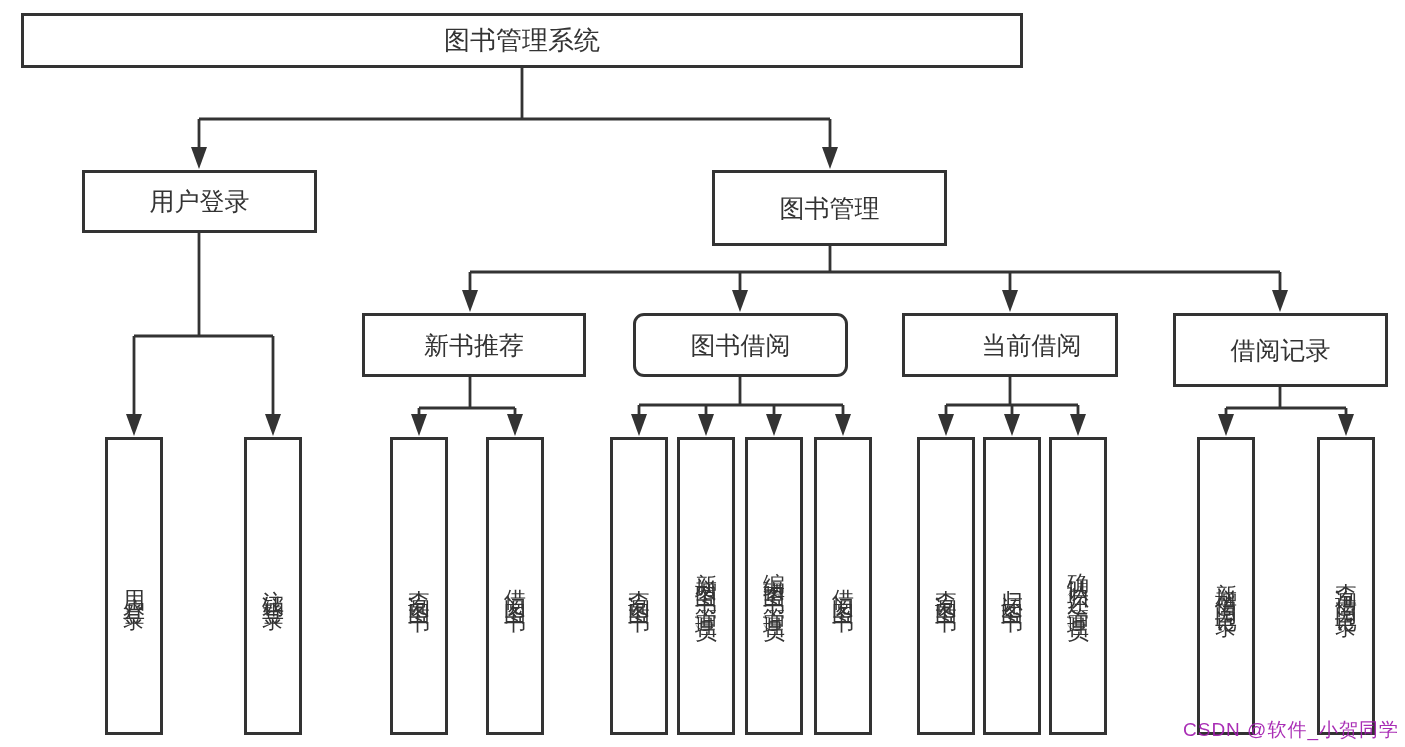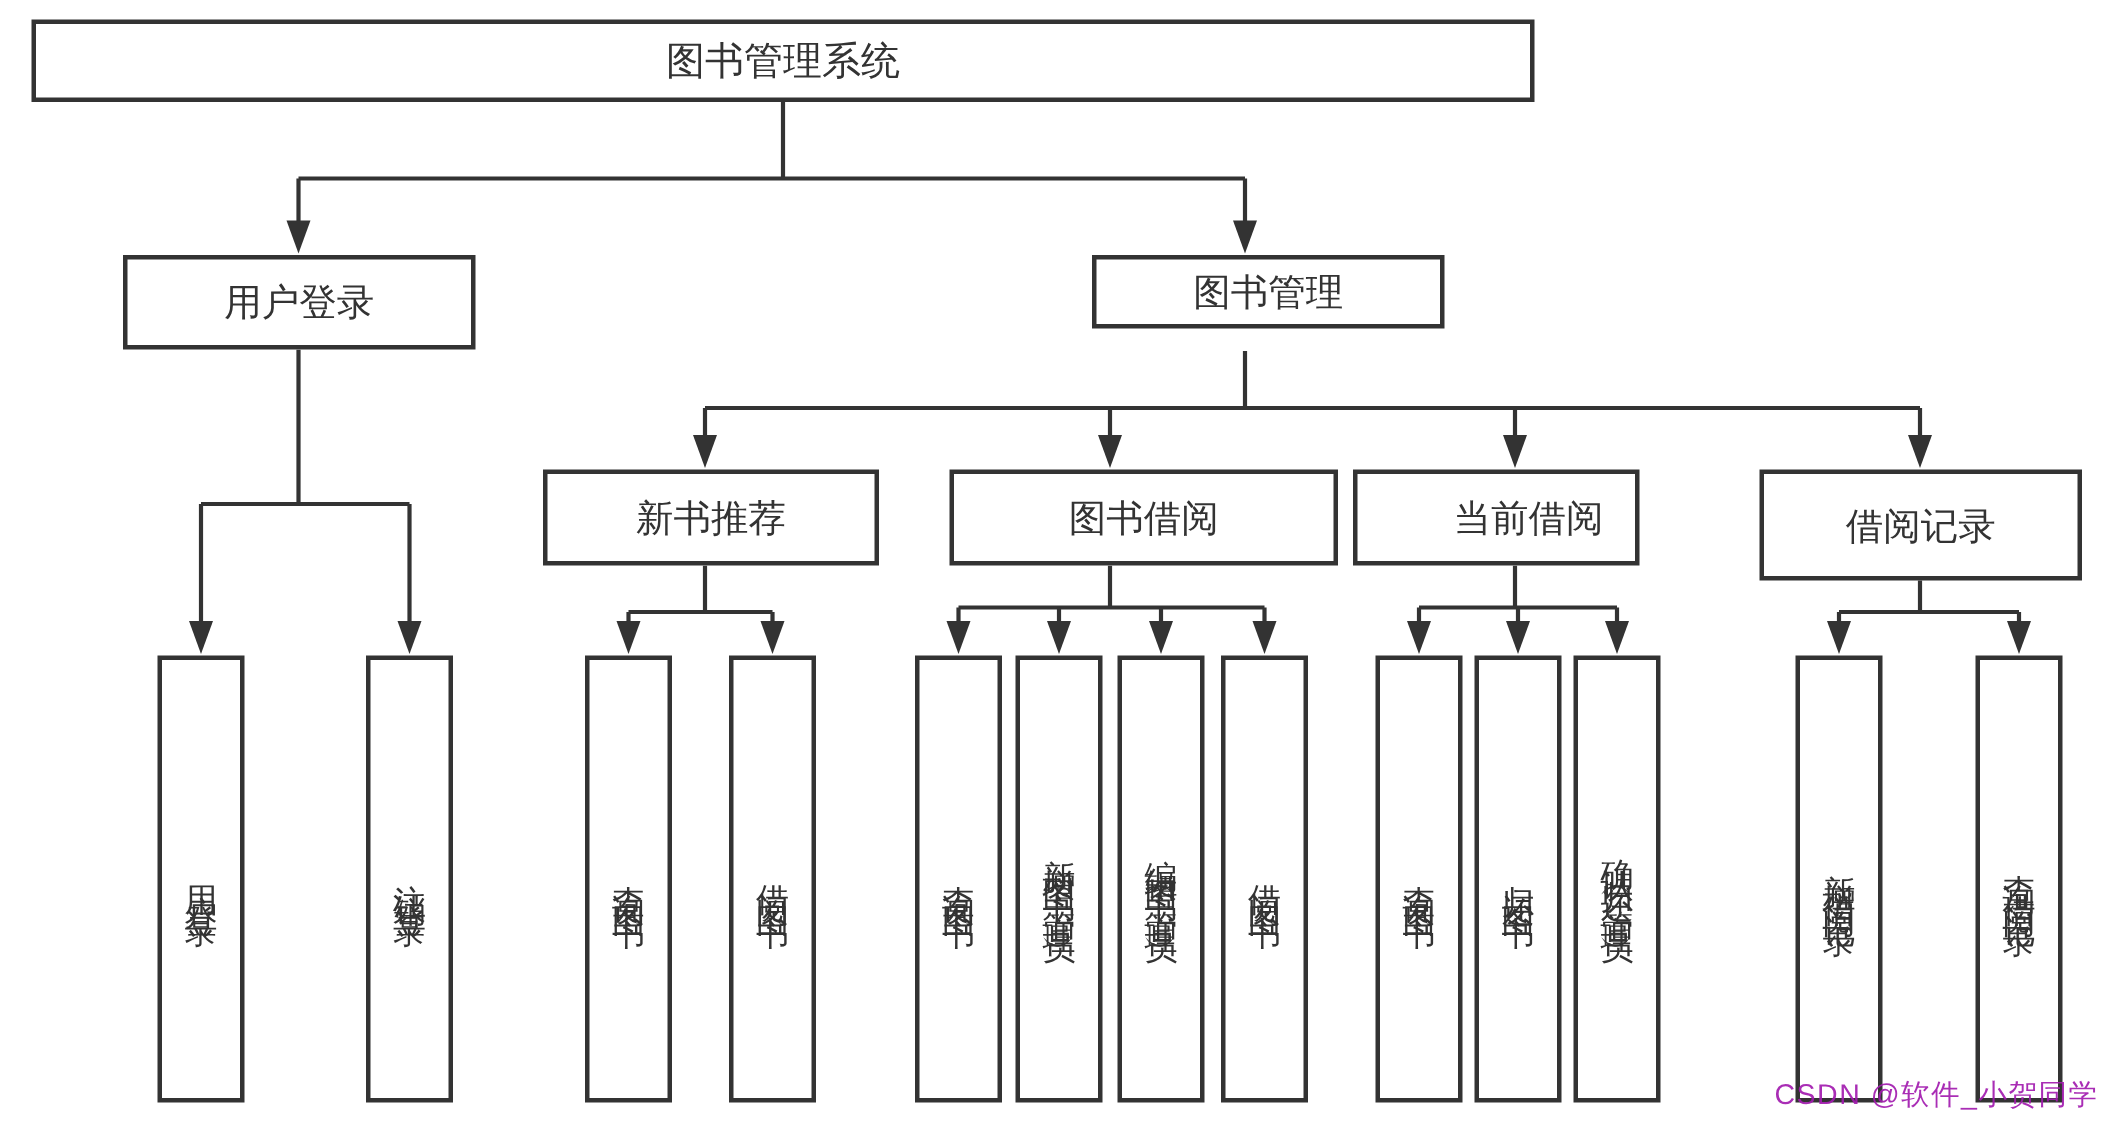--- a/index.html
+++ b/index.html
@@ -131,31 +131,31 @@
     </g>
   </svg>
 
   <div class="box root" style="left:21px; top:13px; width:1002px; height:55px;">
     <span>图书管理系统</span>
   </div>
 
   <div class="box level" style="left:82px; top:170px; width:235px; height:63px;">
     <span>用户登录</span>
   </div>
-  <div class="box level" style="left:712px; top:170px; width:235px; height:49px;margin-left:16px;">
+  <div class="box level" style="left:712px; top:170px; width:235px; height:76px;">
     <span>图书管理</span>
   </div>
 
   <div class="box level" style="left:362px; top:313px; width:224px; height:64px;">
     <span>新书推荐</span>
   </div>
-  <div class="box level" style="left:633px; top:313px; width:259px; height:64px;">
+  <div class="box level" style="left:633px; top:313px; width:215px; height:64px;border-radius:11px;">
     <span>图书借阅</span>
   </div>
-  <div class="box level" style="left:902px; top:313px; width:191px; height:64px;padding-left:43px;">
+  <div class="box level" style="left:902px; top:313px; width:216px; height:64px;padding-left:43px;">
     <span>当前借阅</span>
   </div>
   <div class="box level" style="left:1173px; top:313px; width:215px; height:74px;">
     <span>借阅记录</span>
   </div>
 
   <div class="box leaf" style="left:105px; top:437px; width:58px; height:298px;">
     <span class="vtext">用户登录</span>
   </div>
   <div class="box leaf" style="left:244px; top:437px; width:58px; height:298px;">

